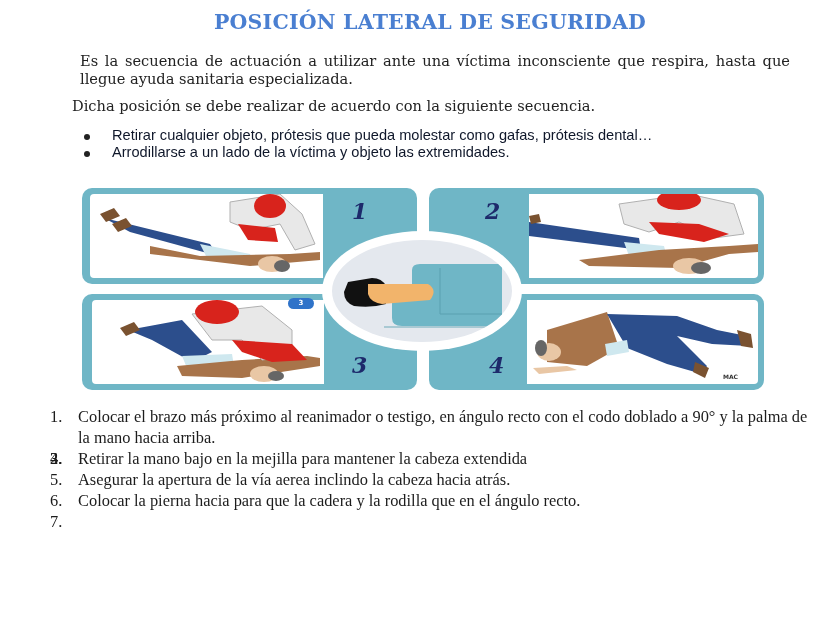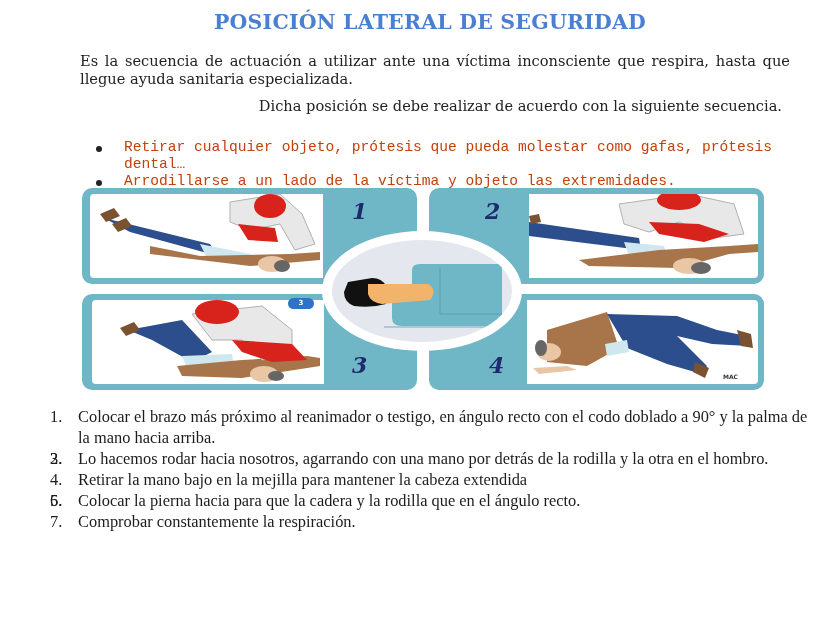--- a/index.html
+++ b/index.html
@@ -4,25 +4,25 @@
 <style>
   html, body { margin:0; padding:0; background:#ffffff; }
   body { width:825px; height:640px; overflow:hidden; position:relative; color:#1c1c1c; }
   .title {
     position:absolute; left:0; top:10px; width:860px; text-align:center;
     font-family:"DejaVu Serif", serif; font-weight:bold; font-size:20.5px;
     color:#4a7fd1; letter-spacing:0.2px;
   }
   .para {
     position:absolute; left:72px; width:710px;
-    font-family:"DejaVu Serif", serif; font-size:14.6px; line-height:18px; color:#222;text-align:right;
+    font-family:"DejaVu Serif", serif; font-size:14.6px; line-height:18px; color:#222;
   }
   .para.justify { text-align:justify; text-align-last:left; }
-  .bullets { position:absolute; left:72px; top:127px; width:700px; margin:12px; padding:0; list-style:none;
-    font-family:Liberation Mono, monospace; font-size:14.6px; line-height:17px; color:#c2410c; }
+  .bullets { position:absolute; left:72px; top:127px; width:700px; margin:0; padding:0; list-style:none;
+    font-family:Liberation Sans, sans-serif; font-size:14.6px; line-height:17px; color:#0f172a; }
   .bullets li { position:relative; padding-left:40px; }
   .bullets li .dot { position:absolute; left:12px; top:7px; width:6px; height:6px; border-radius:50%; background:#222; }
 
   
   .info { position:absolute; left:82px; top:188px; width:682px; height:202px; }
   .quad { position:absolute; background:#6fb6c6; border-radius:10px; }
   .q1 { left:0; top:0; width:335px; height:96px; border-top-right-radius:10px; }
   .q2 { left:347px; top:0; width:335px; height:96px; }
   .q3 { left:0; top:106px; width:335px; height:96px; }
   .q4 { left:347px; top:106px; width:335px; height:96px; }
@@ -151,18 +151,18 @@
     </svg>
   </div>
 
   <span class="badge3">3</span>
   <span class="sig">MAC</span>
 </div>
 
 <ol class="steps">
   <li><span class="num">1.</span><span>Colocar el brazo más próximo al reanimador o testigo, en ángulo recto con el codo doblado a 90° y la palma de la mano hacia arriba.</span></li>
   <li><span class="num">2.</span></li>
-  <li><span class="num">3.</span><span>Lo hacemos rodar hacia nosotros, agarrando con una mano por detrás de la rodilla y la otra en el hombro.</span></li>
+  <li><span class="num">3.</span></li>
   <li><span class="num">4.</span><span>Retirar la mano bajo en la mejilla para mantener la cabeza extendida</span></li>
-  <li><span class="num">5.</span></li>
+  <li><span class="num">5.</span><span>Asegurar la apertura de la vía aerea inclindo la cabeza hacia atrás.</span></li>
   <li><span class="num">6.</span><span>Colocar la pierna hacia para que la cadera y la rodilla que en el ángulo recto.</span></li>
-  <li><span class="num">7.</span><span>Comprobar constantemente la respiración.</span></li>
+  <li><span class="num">7.</span></li>
 </ol>
 
 </body></html>

